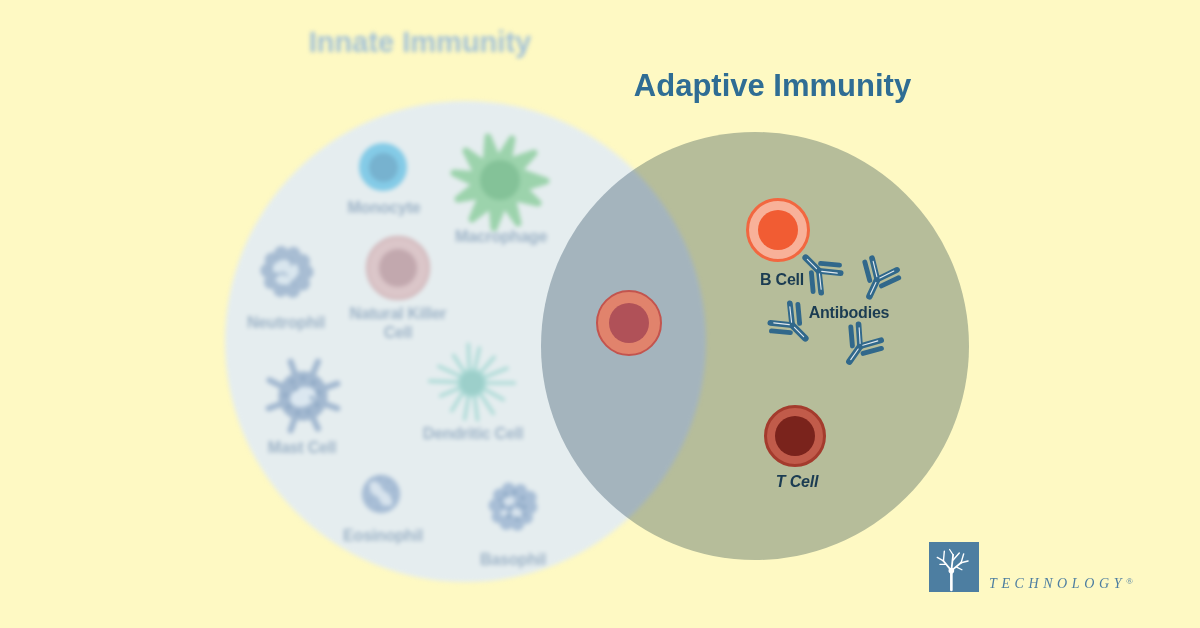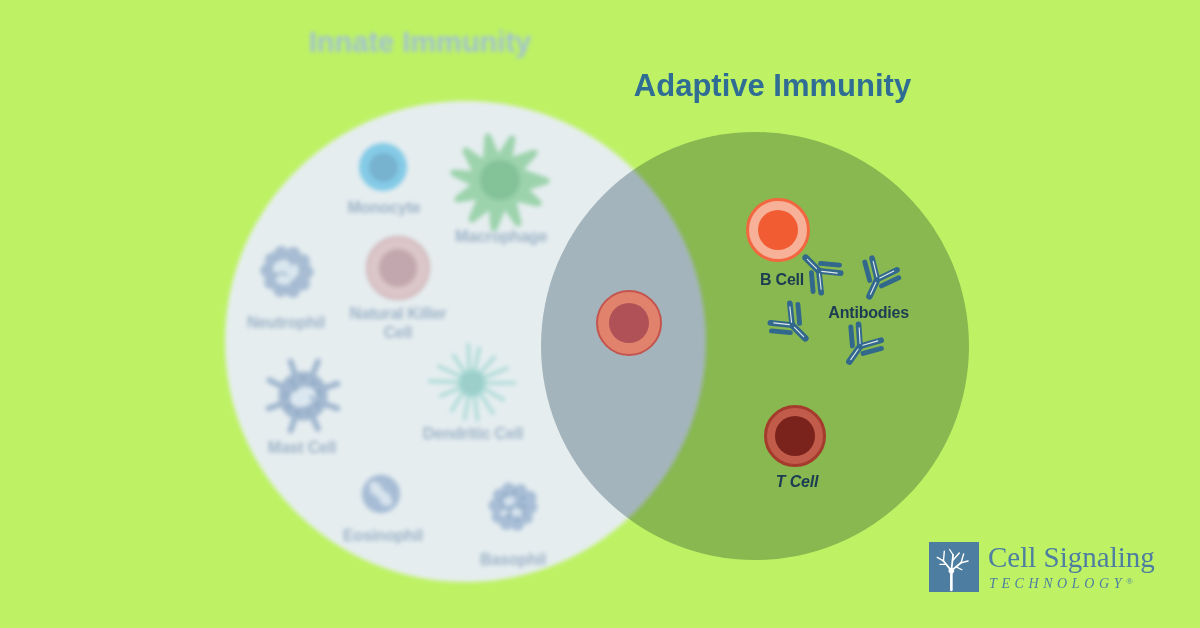--- a/index.html
+++ b/index.html
@@ -1,17 +1,17 @@
 <!DOCTYPE html>
 <html><head>
 <meta charset="utf-8">
 <style>
   html,body{margin:0;padding:0;background:#fff;}
   .canvas{
-    position:relative;width:1200px;height:628px;background:#bef264;
+    position:relative;width:1200px;height:628px;background:#fef9c3;
     overflow:hidden;font-family:"Liberation Sans",sans-serif;
   }
   
   .innate-title{
     position:absolute;left:270px;top:26px;width:300px;text-align:center;
     font-size:29px;font-weight:bold;color:#a0c0d8;letter-spacing:0px;
   }
   .adaptive-title{
     position:absolute;left:600px;top:68px;width:345px;text-align:center;
     font-size:31px;font-weight:bold;color:#2f6d94;
@@ -332,21 +332,21 @@
           <path d="M24,39 L9,21" stroke-width="6"></path>
           <path d="M40,39 L55,21" stroke-width="6"></path>
         </g>
         <g stroke="#ffffff" stroke-width="1.4" stroke-linecap="round" opacity="0.85" fill="none">
           <path d="M32,38 L32,54"></path>
             <path d="M30,31 L18,16"></path>
             <path d="M34,31 L46,16"></path>
         </g>
       </svg>
     </div>
-    <div class="cell-label adaptive-label" style="left:789px;top:303px;width:120px;text-align:right;">Antibodies</div>
+    <div class="cell-label adaptive-label" style="left:789px;top:303px;width:120px;">Antibodies</div>
 
     <div class="cell" style="left:764px;top:405px;">
       <div class="ring t-outer">
           <div class="nucleus t-inner"></div>
         </div>
     </div>
     <div class="cell-label adaptive-label" style="left:737px;top:472px;width:120px;font-style:italic;">T Cell</div>
   </div>
 
   <div class="logo">
@@ -362,19 +362,18 @@
           <path d="M24,16 L31,8" stroke-width="1.6"></path>
           <path d="M24,10 L20,4" stroke-width="1.4"></path>
           <path d="M22,28 L33,19" stroke-width="2"></path>
           <path d="M33,19 L41,17" stroke-width="1.6"></path>
           <path d="M33,19 L36,9" stroke-width="1.6"></path>
           <path d="M28,24 L34,27" stroke-width="1.4"></path>
         </g>
         <circle cx="22" cy="28" r="3.2" fill="#ffffff"></circle>
       </svg>
     </div>
-    <div class="logo-name">Cell Signaling</div>
     <div class="logo-sub">
       <span>TECHNOLOGY</span><span class="logo-reg">®</span>
     </div>
   </div>
 
 </div>
 
 </body></html>

